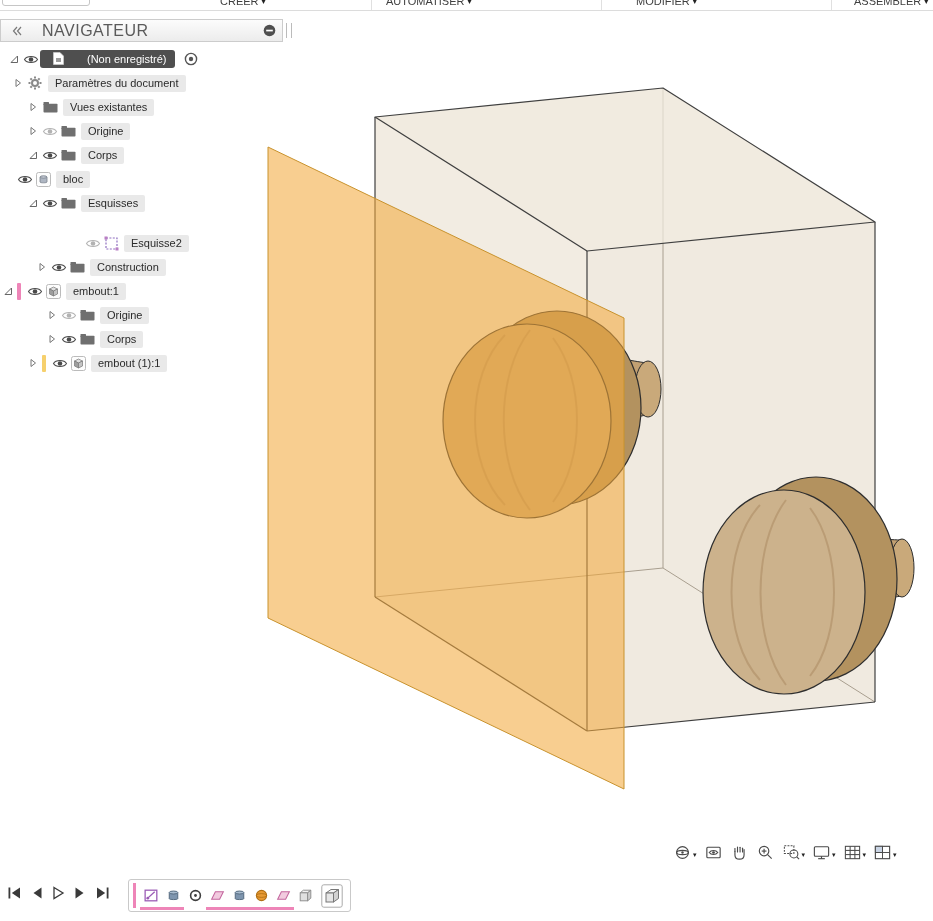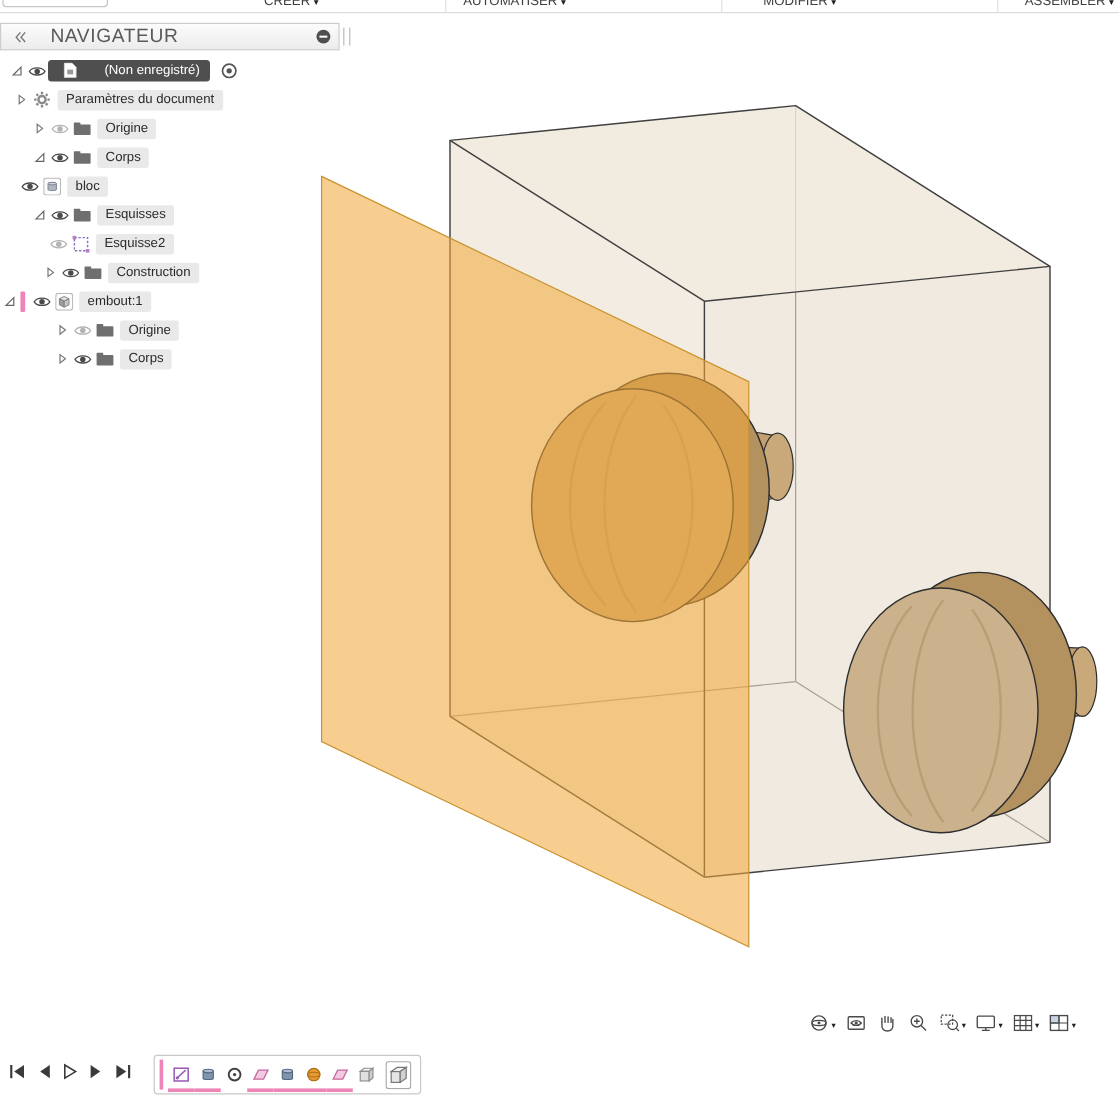--- a/index.html
+++ b/index.html
@@ -203,20 +203,34 @@
             </svg>
           </span>
           <span class="label">Paramètres du document</span>
         </div>
         <div class="tree-row" style="padding-left: 25px;">
           <span class="slot expander">
             <svg width="10" height="10" viewBox="0 0 10 10">
               <path d="M3 1.5 L7.5 5 L3 8.5 Z" fill="none" stroke="#777" stroke-width="1"></path>
             </svg>
           </span>
+          <span class="slot type">
+            <svg width="15" height="12" viewBox="0 0 15 12">
+              <rect x="0.5" y="1" width="5.5" height="3" rx="0.5" fill="#6f6f6f"></rect>
+              <rect x="0.5" y="2.8" width="14" height="8.7" rx="0.8" fill="#6f6f6f"></rect>
+            </svg>
+          </span>
+          <span class="label">Vues existantes</span>
+        </div>
+        <div class="tree-row" style="padding-left: 25px;">
+          <span class="slot expander">
+            <svg width="10" height="10" viewBox="0 0 10 10">
+              <path d="M3 1.5 L7.5 5 L3 8.5 Z" fill="none" stroke="#777" stroke-width="1"></path>
+            </svg>
+          </span>
           <span class="slot eye">
             <svg width="16" height="11" viewBox="0 0 16 11">
               <path d="M1.5 5.5 C4 1.5 12 1.5 14.5 5.5 C12 9.5 4 9.5 1.5 5.5 Z" fill="#fff" stroke="#b3b3b3" stroke-width="1.1"></path>
               <circle cx="8" cy="5.5" r="2.3" fill="#b3b3b3"></circle>
             </svg>
           </span>
           <span class="slot type">
             <svg width="15" height="12" viewBox="0 0 15 12">
               <rect x="0.5" y="1" width="5.5" height="3" rx="0.5" fill="#6f6f6f"></rect>
               <rect x="0.5" y="2.8" width="14" height="8.7" rx="0.8" fill="#6f6f6f"></rect>
@@ -274,21 +288,21 @@
             </svg>
           </span>
           <span class="slot type">
             <svg width="15" height="12" viewBox="0 0 15 12">
               <rect x="0.5" y="1" width="5.5" height="3" rx="0.5" fill="#6f6f6f"></rect>
               <rect x="0.5" y="2.8" width="14" height="8.7" rx="0.8" fill="#6f6f6f"></rect>
             </svg>
           </span>
           <span class="label">Esquisses</span>
         </div>
-        <div class="tree-row" style="padding-left: 24px;">
+        <div class="tree-row" style="padding-left: 68px; margin-top: 16px;">
           <span class="slot expander"></span>
           <span class="slot eye">
             <svg width="16" height="11" viewBox="0 0 16 11">
               <path d="M1.5 5.5 C4 1.5 12 1.5 14.5 5.5 C12 9.5 4 9.5 1.5 5.5 Z" fill="#fff" stroke="#b3b3b3" stroke-width="1.1"></path>
               <circle cx="8" cy="5.5" r="2.3" fill="#b3b3b3"></circle>
             </svg>
           </span>
           <span class="slot type">
             <svg width="15" height="15" viewBox="0 0 15 15">
               <rect x="2" y="2" width="11" height="11" fill="#fff" stroke="#8f6fc0" stroke-width="1.2" stroke-dasharray="2 1.4"></rect>
@@ -376,20 +390,45 @@
             </svg>
           </span>
           <span class="slot type">
             <svg width="15" height="12" viewBox="0 0 15 12">
               <rect x="0.5" y="1" width="5.5" height="3" rx="0.5" fill="#6f6f6f"></rect>
               <rect x="0.5" y="2.8" width="14" height="8.7" rx="0.8" fill="#6f6f6f"></rect>
             </svg>
           </span>
           <span class="label">Corps</span>
         </div>
+        <div class="tree-row" style="padding-left: 25px;">
+          <span class="slot expander">
+            <svg width="10" height="10" viewBox="0 0 10 10">
+              <path d="M3 1.5 L7.5 5 L3 8.5 Z" fill="none" stroke="#777" stroke-width="1"></path>
+            </svg>
+          </span>
+          <span class="accent" style="background: rgb(246, 208, 109);"></span>
+          <span class="slot eye">
+            <svg width="16" height="11" viewBox="0 0 16 11">
+              <path d="M1.5 5.5 C4 1.5 12 1.5 14.5 5.5 C12 9.5 4 9.5 1.5 5.5 Z" fill="#fff" stroke="#4a4a4a" stroke-width="1.1"></path>
+              <circle cx="8" cy="5.5" r="2.3" fill="#4a4a4a"></circle>
+            </svg>
+          </span>
+          <span class="slot type">
+            <svg width="15" height="15" viewBox="0 0 15 15">
+              <rect x="0.5" y="0.5" width="14" height="14" rx="2" fill="#fdfdfd" stroke="#bbb"></rect>
+              <g stroke="#777" stroke-width="0.7">
+                <path d="M7.5 3 L11.5 5 L7.5 7 L3.5 5 Z" fill="#e0e0e0"></path>
+                <path d="M3.5 5 L7.5 7 L7.5 12 L3.5 10 Z" fill="#9e9e9e"></path>
+                <path d="M11.5 5 L7.5 7 L7.5 12 L11.5 10 Z" fill="#c4c4c4"></path>
+              </g>
+            </svg>
+          </span>
+          <span class="label">embout (1):1</span>
+        </div>
       </div>
   </div>
 
   <div class="viewnav">
       <div class="vn-btn">
         <span class="vn-ic"><svg width="19" height="19" viewBox="0 0 20 20">
             <g fill="none" stroke="#4a4a4a" stroke-width="1.2">
               <circle cx="10" cy="10" r="6.2"></circle>
               <ellipse cx="10" cy="10" rx="6.2" ry="2.3"></ellipse>
             </g>

